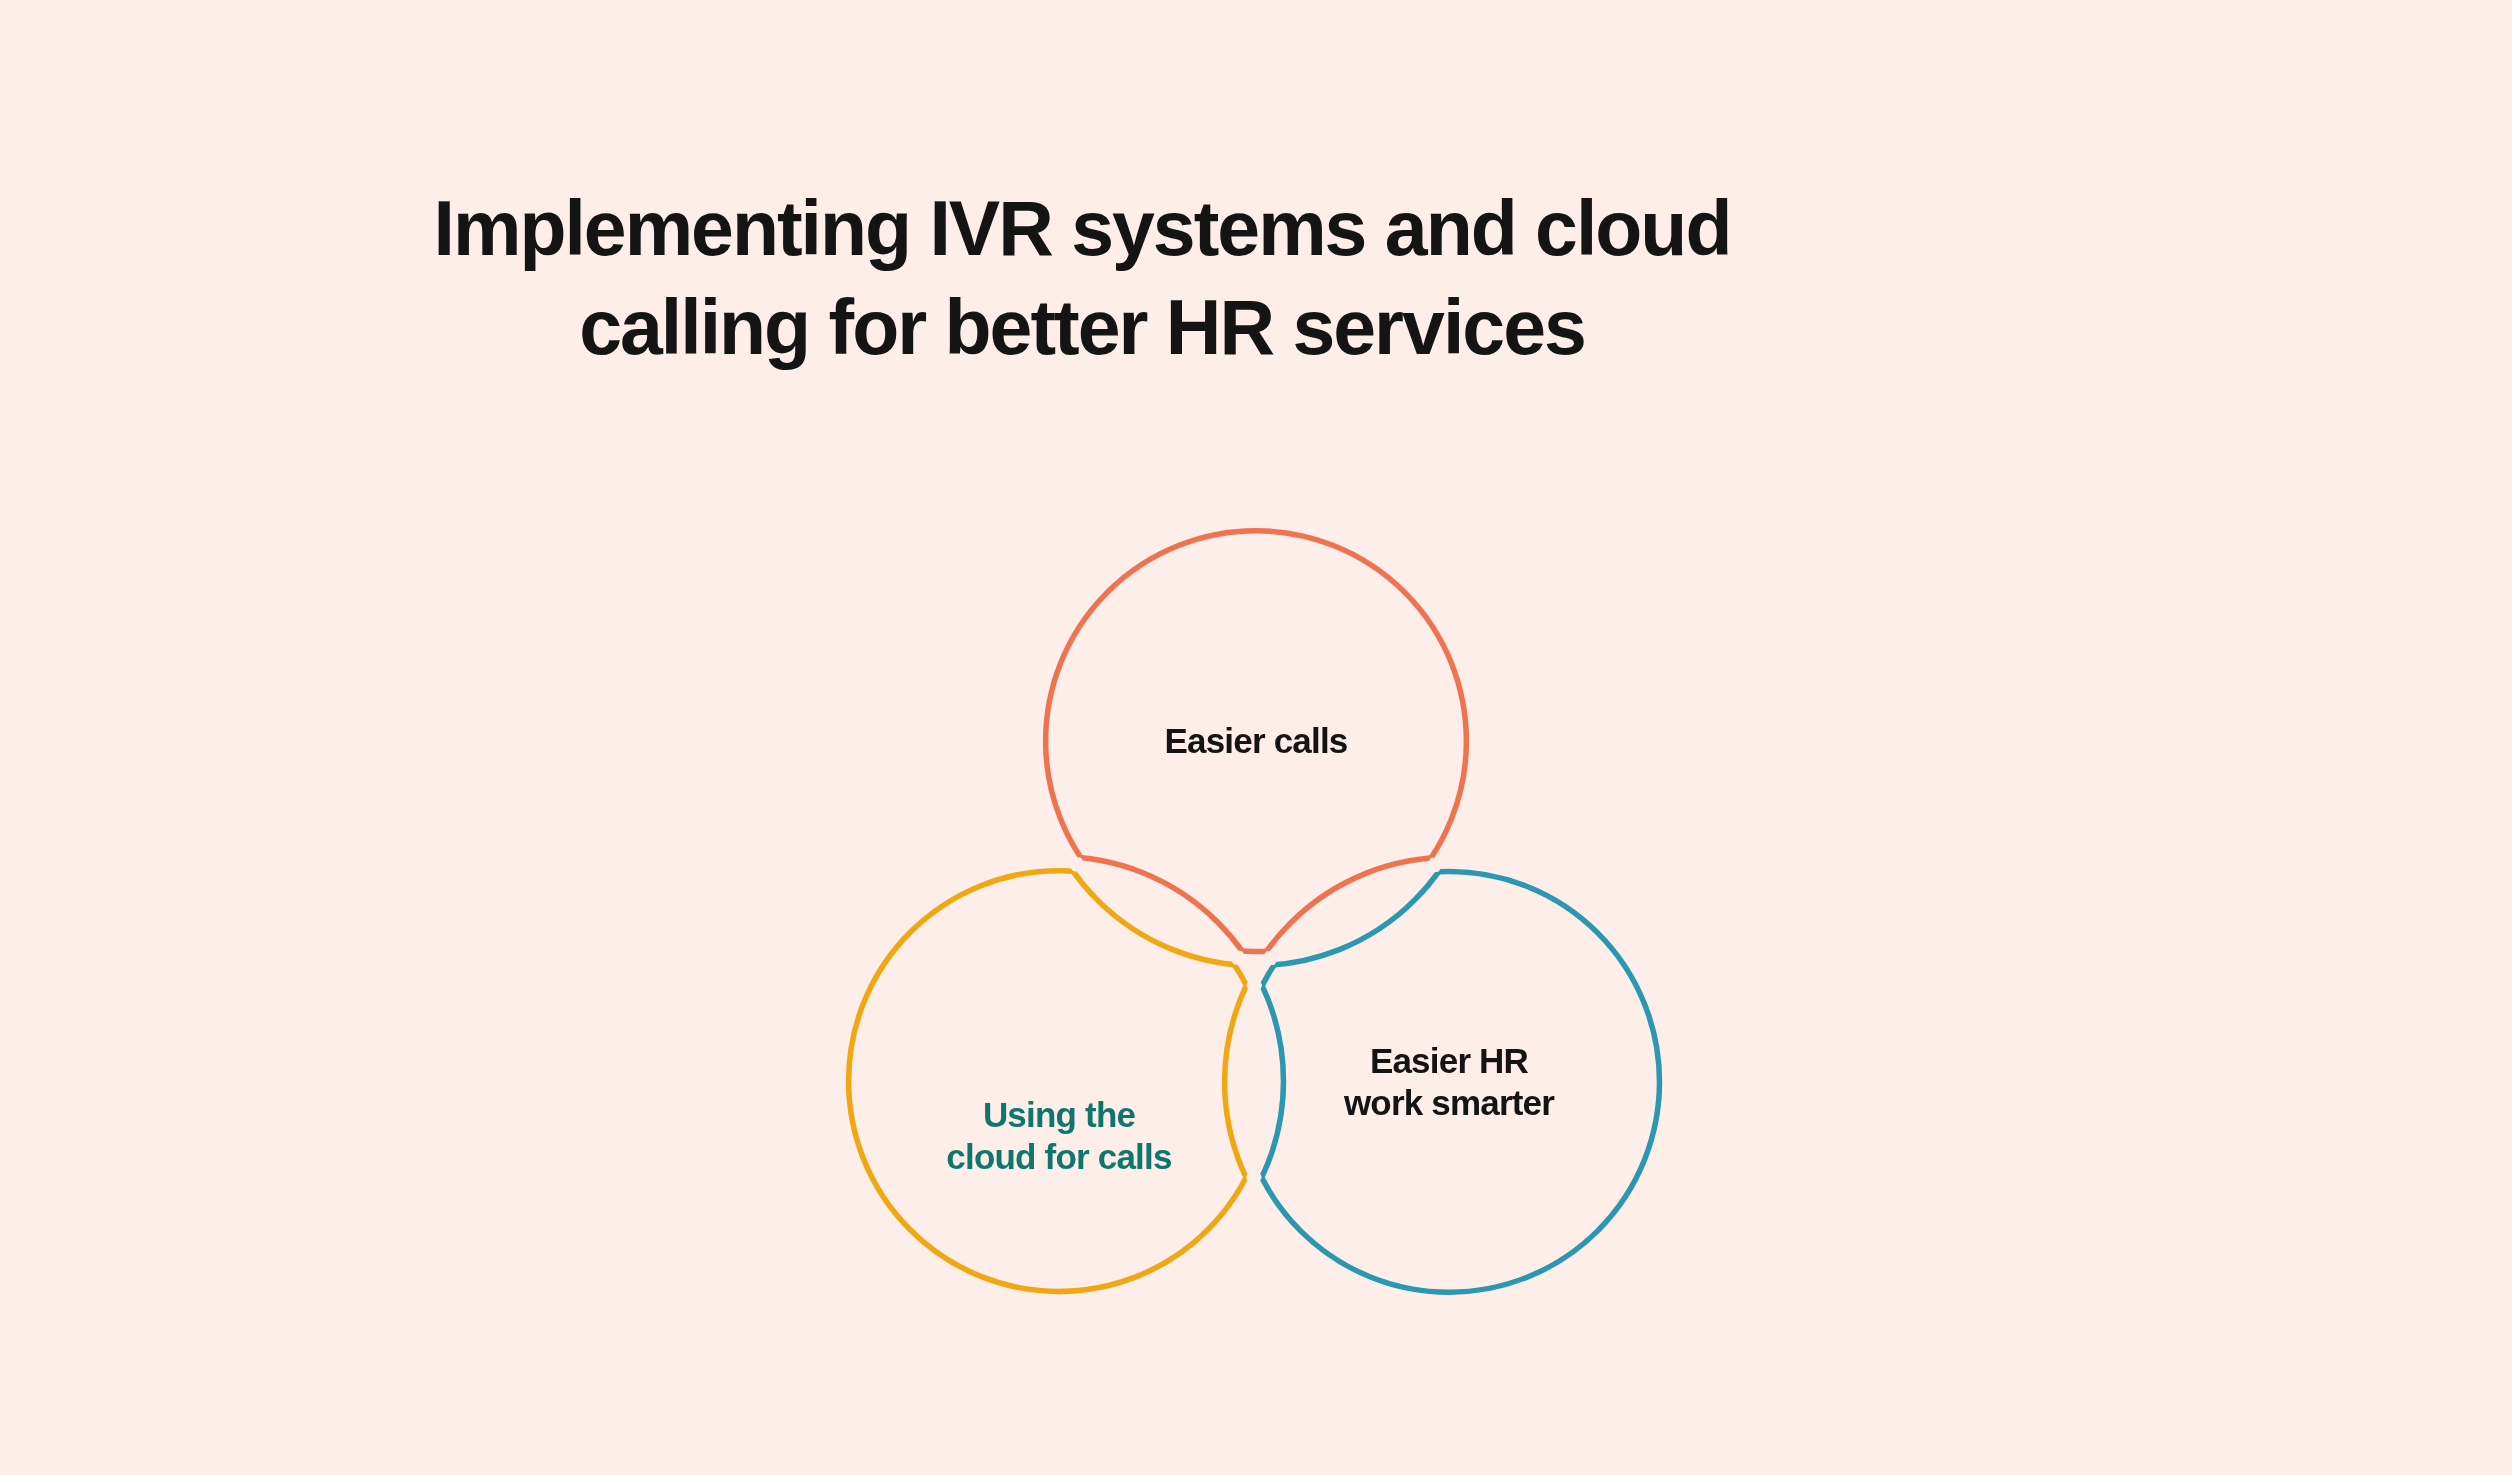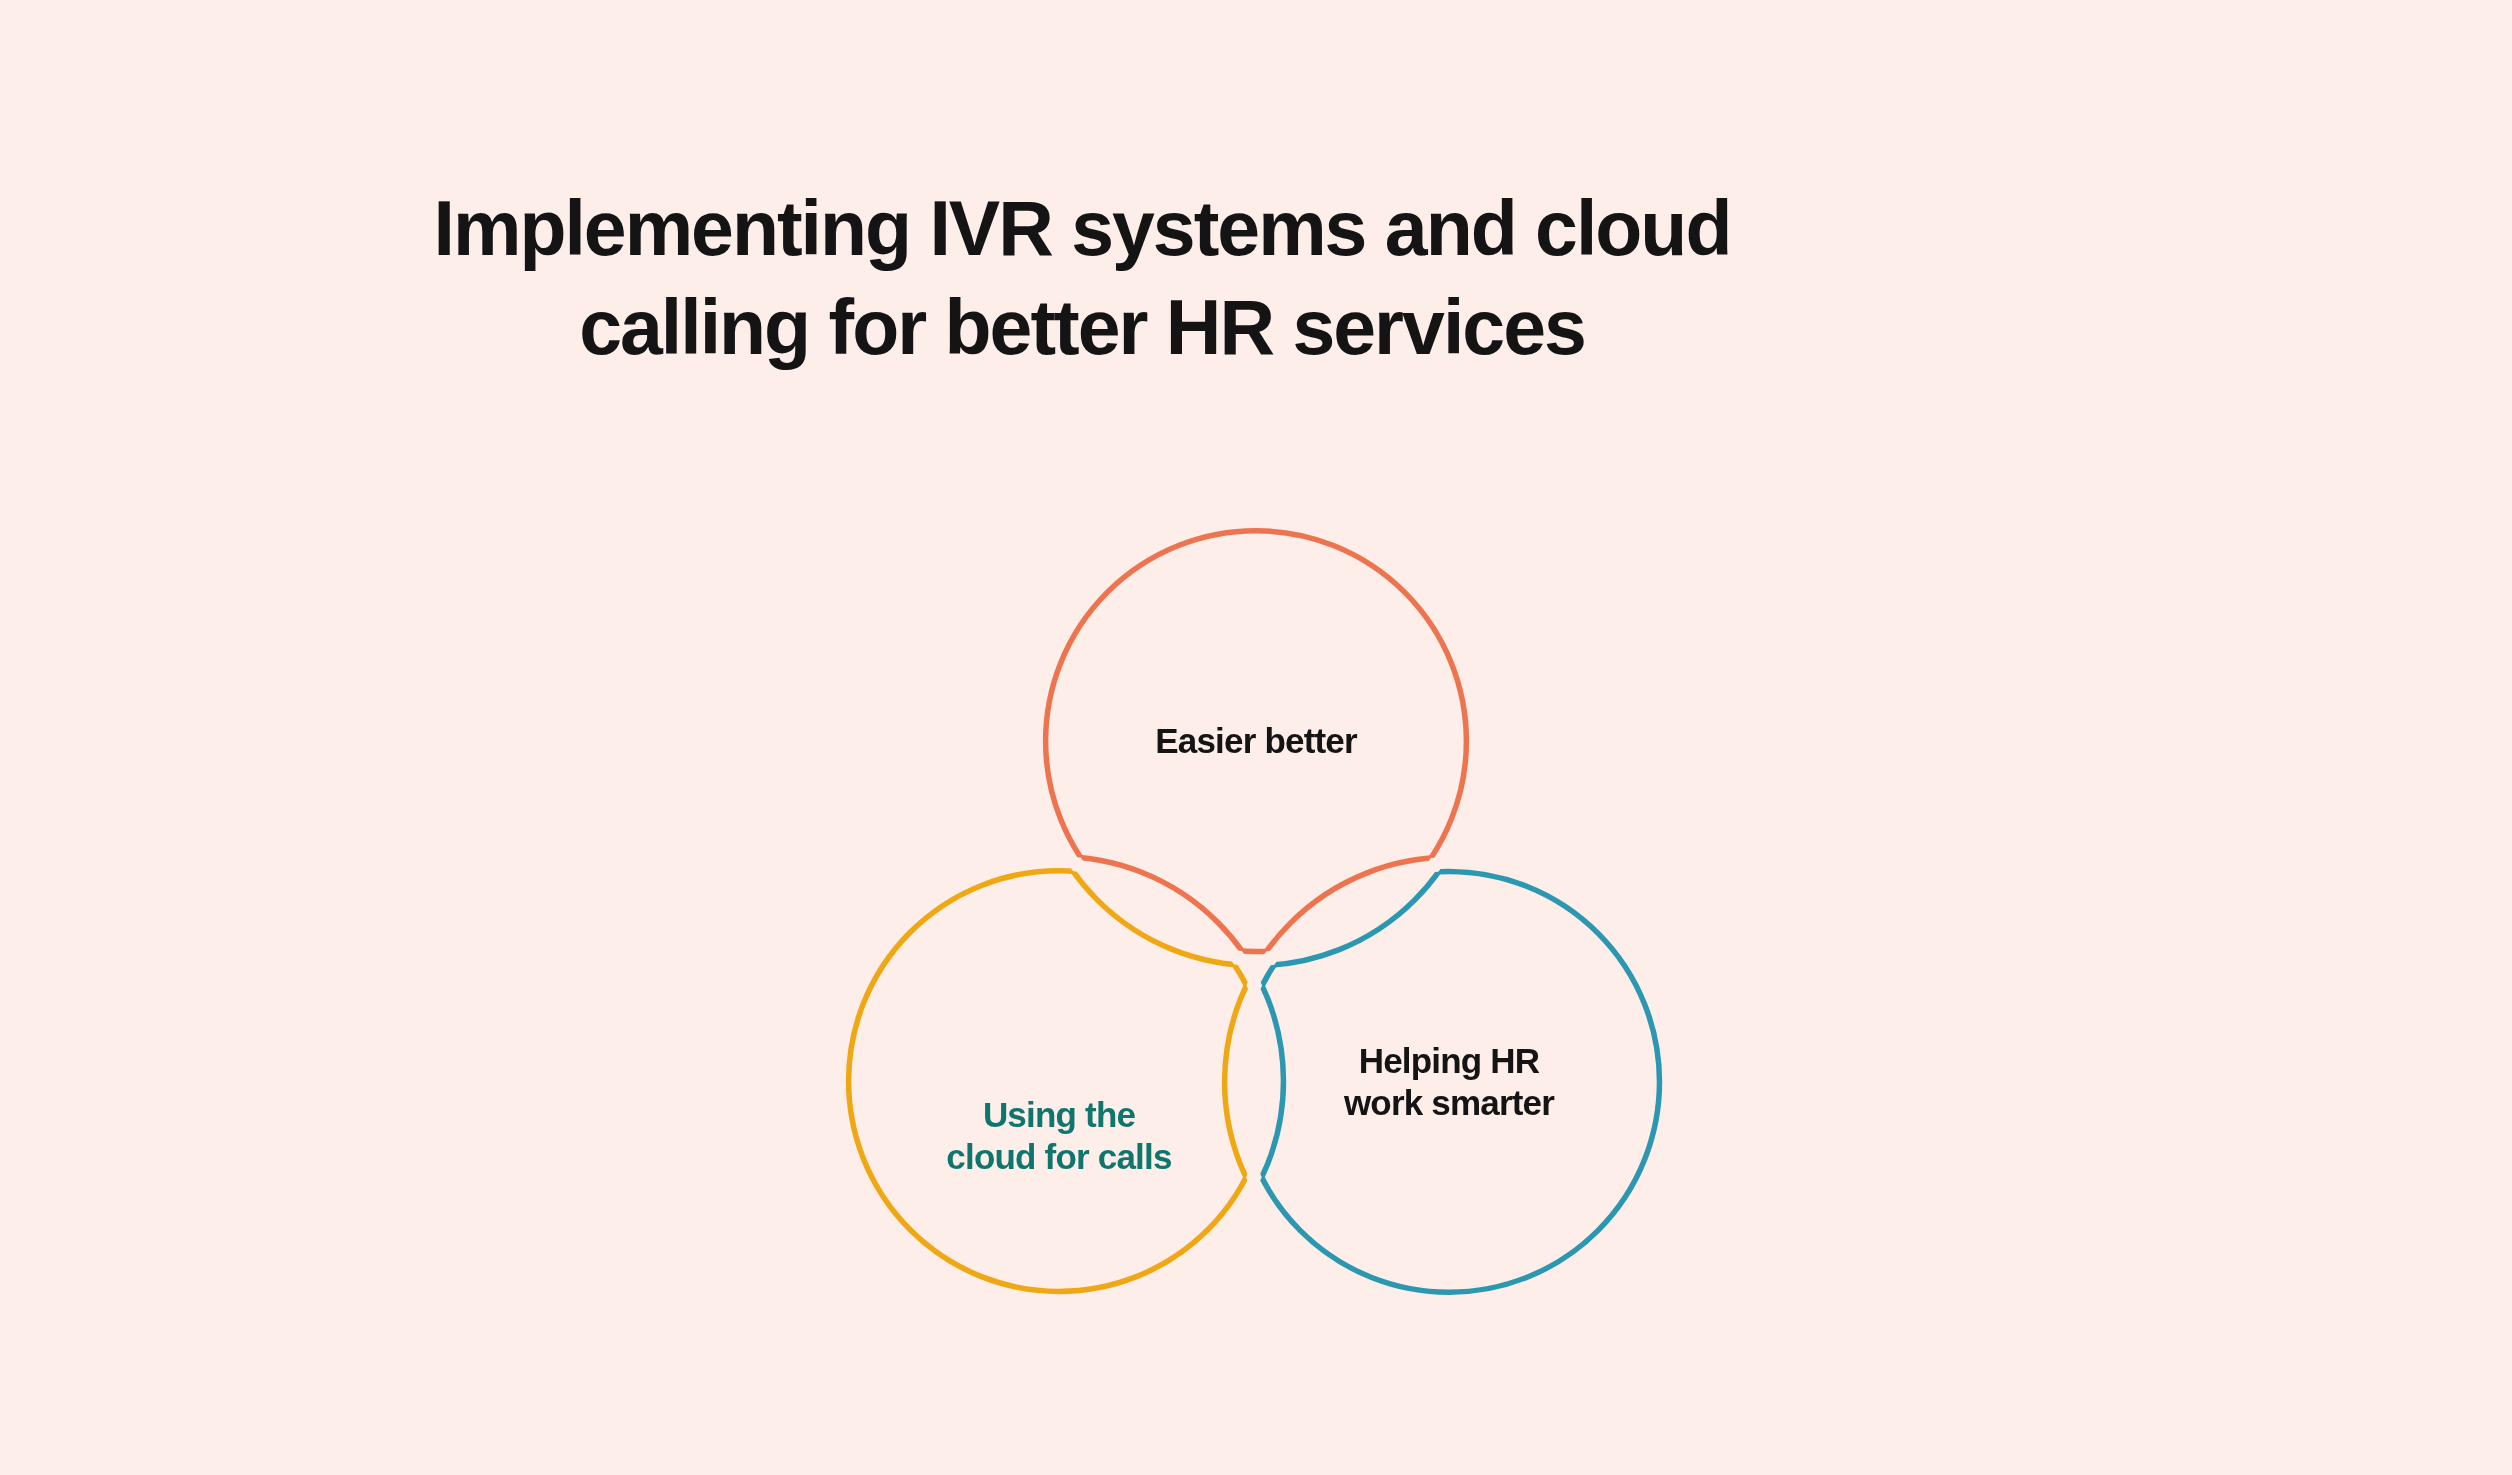--- a/index.html
+++ b/index.html
@@ -98,22 +98,22 @@
       <circle cx="1349" cy="1377" r="286" fill="none" stroke="#ed744e" stroke-width="7" clip-path="url(#clip0)" mask="url(#not2)"></circle>
       <circle cx="1846" cy="1378" r="286" fill="none" stroke="#ed744e" stroke-width="7" clip-path="url(#clip0)" mask="url(#not1)"></circle>
       <circle cx="1349" cy="1377" r="268" fill="none" stroke="#f0a714" stroke-width="7" mask="url(#own1)"></circle>
       <circle cx="1600" cy="944" r="286" fill="none" stroke="#f0a714" stroke-width="7" clip-path="url(#clip1)" mask="url(#not2)"></circle>
       <circle cx="1846" cy="1378" r="286" fill="none" stroke="#f0a714" stroke-width="7" clip-path="url(#clip1)" mask="url(#not0)"></circle>
       <circle cx="1846" cy="1378" r="268" fill="none" stroke="#2b97b0" stroke-width="7" mask="url(#own2)"></circle>
       <circle cx="1600" cy="944" r="286" fill="none" stroke="#2b97b0" stroke-width="7" clip-path="url(#clip2)" mask="url(#not1)"></circle>
       <circle cx="1349" cy="1377" r="286" fill="none" stroke="#2b97b0" stroke-width="7" clip-path="url(#clip2)" mask="url(#not0)"></circle>
     </svg>
 
-  <div class="circle-label" id="label-0" style="color: rgb(20, 20, 20); left: 1256px; top: 741px;">Easier better</div>
+  <div class="circle-label" id="label-0" style="color: rgb(20, 20, 20); left: 1256px; top: 741px;">Easier calls</div>
 
   <div class="circle-label" id="label-1" style="color: #0f766e; left: 1059px; top: 1136px;">Using the
 cloud for calls</div>
 
-  <div class="circle-label" id="label-2" style="color: rgb(20, 20, 20); left: 1449px; top: 1082px;">Helping HR
+  <div class="circle-label" id="label-2" style="color: rgb(20, 20, 20); left: 1449px; top: 1082px;">Easier HR
 work smarter</div>
 
 </div>
 
 
 </body></html>

